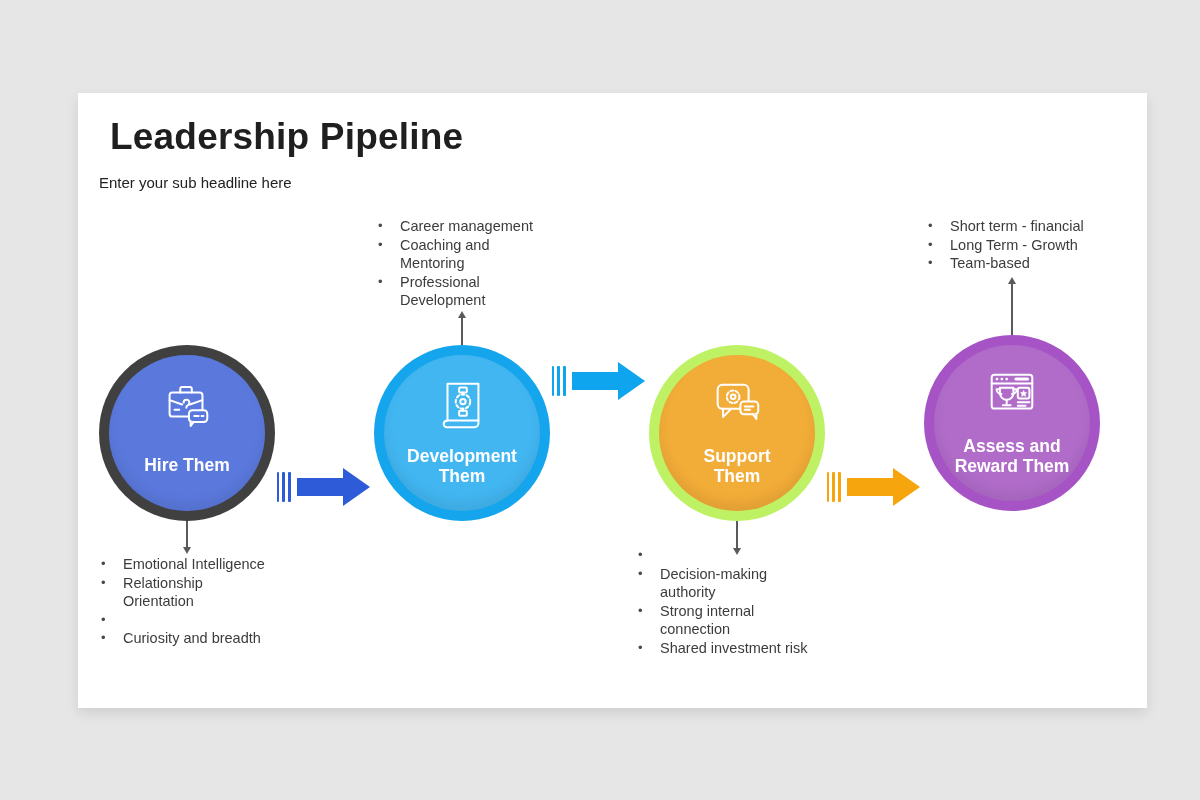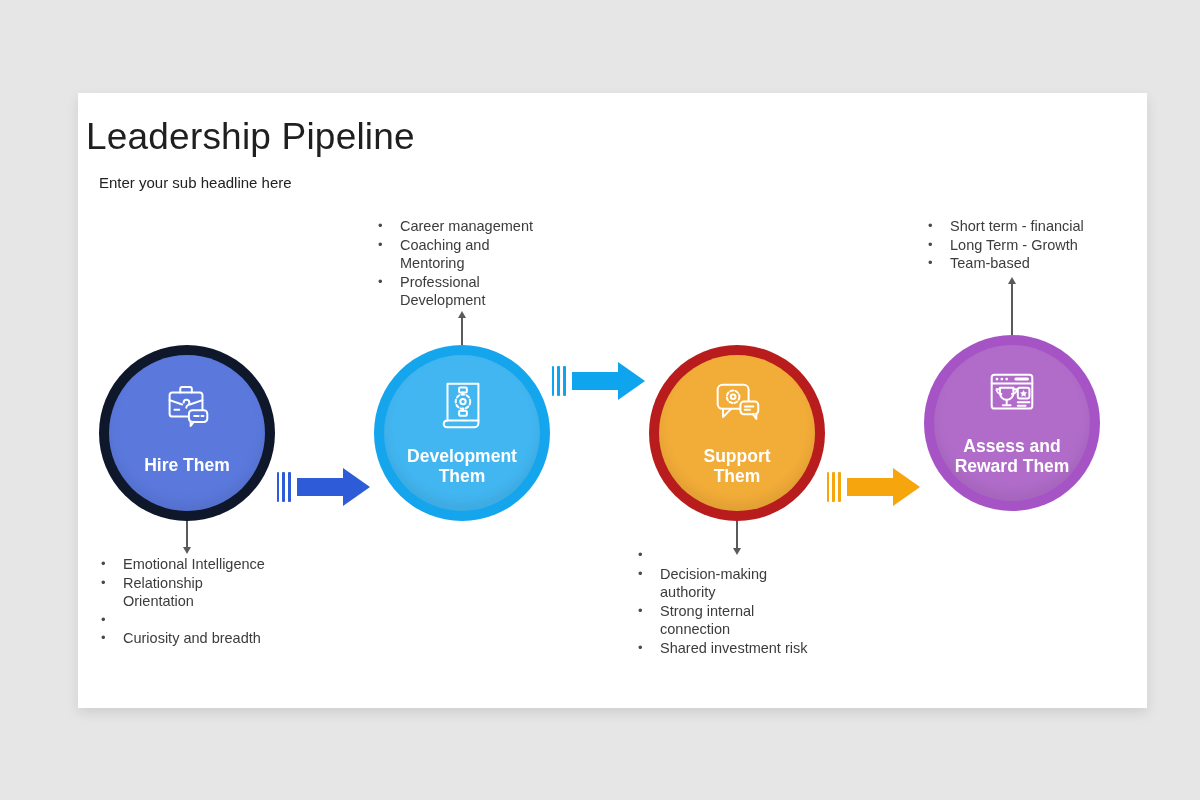--- a/index.html
+++ b/index.html
@@ -10,44 +10,44 @@
     -webkit-font-smoothing:antialiased;
   }
 
   
   .slide-card{
     position:absolute;left:78px;top:93px;width:1069px;height:615px;
     background:#ffffff;box-shadow:0 5px 12px rgba(0,0,0,0.10);
   }
 
   .slide-title{
-    position:absolute;left:86px;top:116px;
-    font-size:37px;font-weight:400;color:#1f1f1f;letter-spacing:0.2px;
+    position:absolute;left:110px;top:116px;
+    font-size:37px;font-weight:700;color:#1f1f1f;letter-spacing:0.2px;
   }
   .slide-subtitle{
     position:absolute;left:99px;top:174px;
     font-size:15px;color:#222222;text-align:center;
   }
 
   
   .node{position:absolute;width:176px;height:176px;border-radius:50%;}
   .node .inner{
     position:absolute;left:10px;top:10px;right:10px;bottom:10px;border-radius:50%;
     box-shadow:inset 0 -8px 12px rgba(0,0,0,0.07);
   }
   .node .node-icon{position:absolute;left:50%;top:21px;transform:translateX(-50%);}
   .node .node-label{
     position:absolute;left:0;right:0;top:91px;text-align:center;
     color:#ffffff;font-size:17.5px;font-weight:700;line-height:20px;white-space:pre-line;
   }
   .node .node-label.single{top:100px;}
 
-  .stage1{background:#0f172a;} .stage1 .inner{background:#5b79dd;color:#5b79dd;}
+  .stage1{background:#404040;} .stage1 .inner{background:#5b79dd;color:#5b79dd;}
   .stage2{background:#14a5ec;} .stage2 .inner{background:#42b6f1;color:#42b6f1;}
-  .stage3{background:#b91c1c;} .stage3 .inner{background:#f2ac38;color:#f2ac38;}
+  .stage3{background:#bef264;} .stage3 .inner{background:#f2ac38;color:#f2ac38;}
   .stage4{background:#a653c6;} .stage4 .inner{background:#b16cca;color:#b16cca;}
 
   .node-icon svg{display:block;}
   .node-icon svg *{vector-effect:non-scaling-stroke;}
 
   
   .harrow{position:absolute;display:flex;align-items:center;height:38px;}
   .harrow .stripe{width:3px;height:30px;margin-right:3px;border-radius:1px;}
   .harrow .stripe.s1{width:2px;}
   .harrow .bar{width:46px;height:18px;margin-left:3px;}

